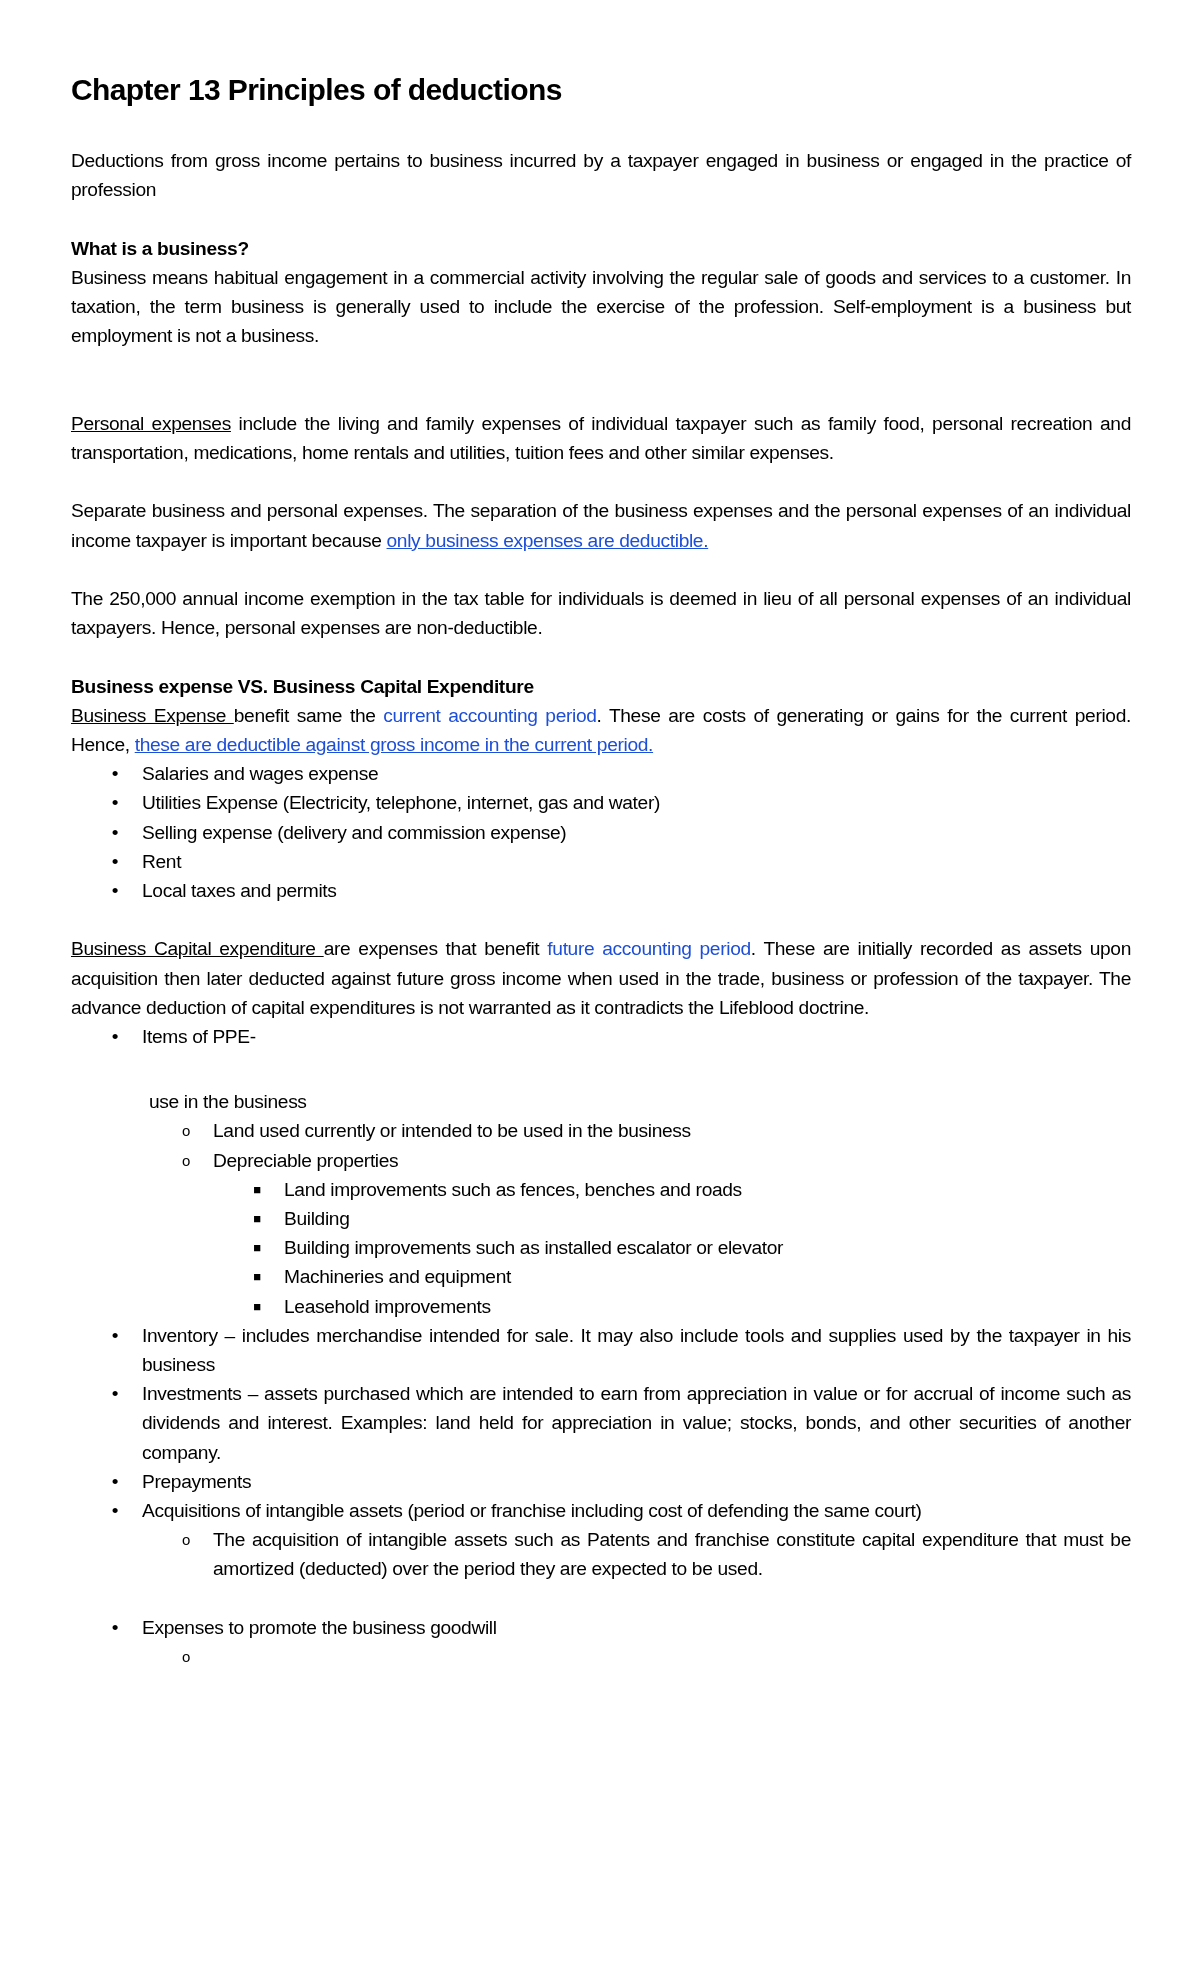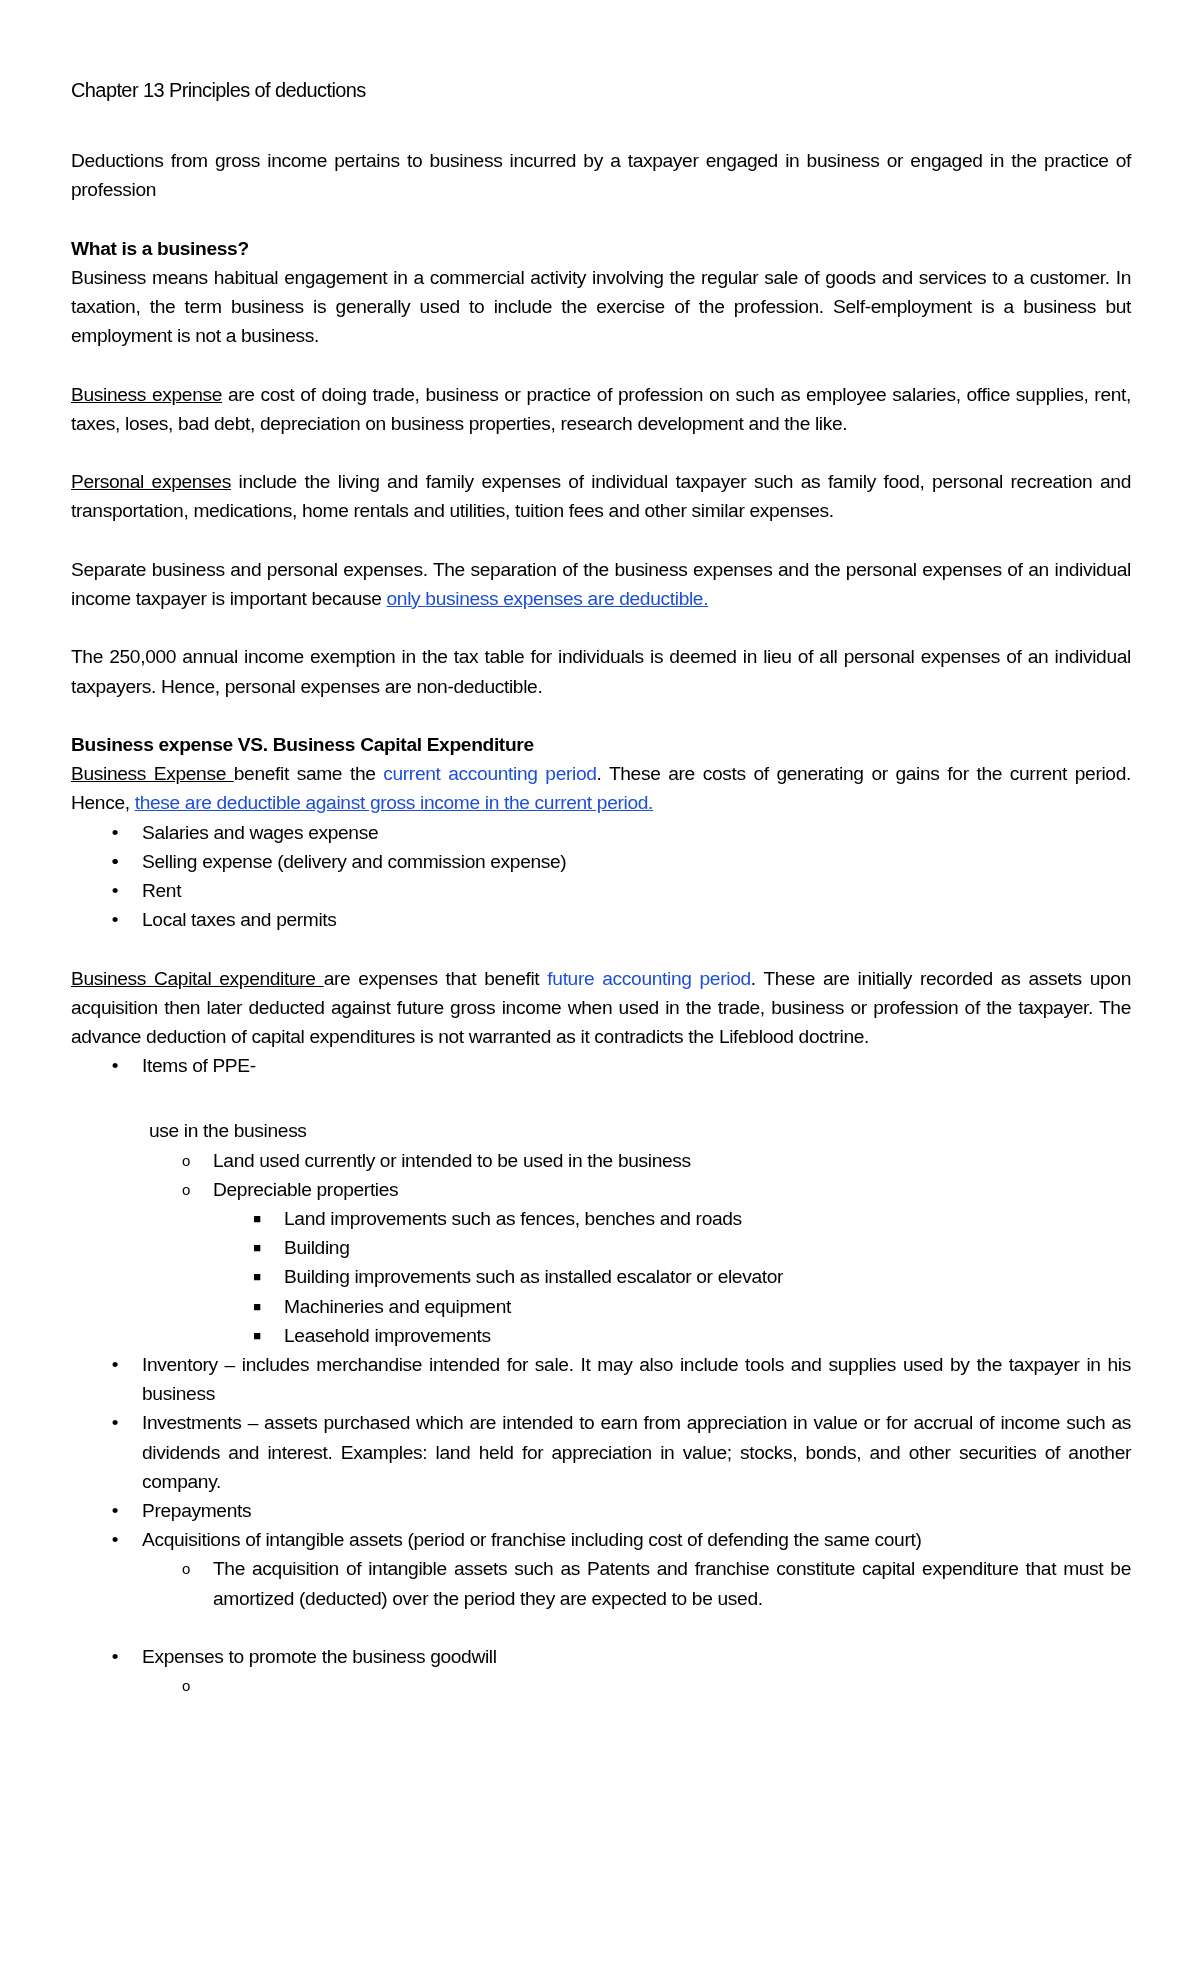--- a/index.html
+++ b/index.html
@@ -5,21 +5,21 @@
     html, body { margin: 0; padding: 0; background: #ffffff; }
     body { width: 1200px; height: 1976px; position: relative; overflow: hidden; }
     .page {
       position: absolute; left: 71px; top: 70px; width: 1060px;
       font-family: "Liberation Sans", sans-serif;
       font-size: 19.2px; line-height: 29.2px; color: #000;
       letter-spacing: -0.35px;
     }
     h1 {
       font-family: "Liberation Sans", sans-serif;
-      font-size: 20px; font-weight: normal; margin: 0 0 36px 0;
+      font-size: 30px; font-weight: bold; margin: 0 0 36px 0;
       line-height: 40px; letter-spacing: -0.6px;
     }
     p { margin: 0; text-align: justify; }
     .gap { height: 29.2px; }
     .bold { font-weight: bold; }
     .u { text-decoration: underline; }
     .red { color: #1d4ed8; }
     ul { margin: 0; padding: 0; list-style: none; }
     li { position: relative; text-align: justify; }
     .l1 { padding-left: 71px; }
@@ -39,38 +39,37 @@
 <div class="page">
   <h1>Chapter 13 Principles of deductions</h1>
 
   <p>Deductions from gross income pertains to business incurred by a taxpayer engaged in business or engaged in the practice of profession</p>
   <div class="gap"></div>
 
   <p class="bold">What is a business?</p>
   <p>Business means habitual engagement in a commercial activity involving the regular sale of goods and services to a customer. In taxation, the term business is generally used to include the exercise of the profession. Self-employment is a business but employment is not a business.</p>
   <div class="gap"></div>
 
-  <p><span class="u">Business expense</span><span> are cost of doing trade, business or practice of profession on such as employee salaries, office supplies, rent, taxes, loses, bad debt, depreciation on business properties, research development and the like.</span></p>
   <div class="gap"></div>
 
   <p><span class="u">Personal expenses</span><span> include the living and family expenses of individual taxpayer such as family food, personal recreation and transportation, medications, home rentals and utilities, tuition fees and other similar expenses.</span></p>
   <div class="gap"></div>
 
   <p><span>Separate business and personal expenses. The separation of the business expenses and the personal expenses of an individual income taxpayer is important because </span><span class="red u">only business expenses are deductible. </span></p>
   <div class="gap"></div>
 
   <p>The 250,000 annual income exemption in the tax table for individuals is deemed in lieu of all personal expenses of an individual taxpayers. Hence, personal expenses are non-deductible.</p>
   <div class="gap"></div>
 
   <p class="bold">Business expense VS. Business Capital Expenditure</p>
   <p><span class="u">Business Expense </span><span>benefit same the </span><span class="red">current accounting period</span><span>. These are costs of generating or gains for the current period. Hence, </span><span class="red u">these are deductible against gross income in the current period.  </span></p>
 
   <ul>
     <li class="l1"><span class="bul">•</span><span>Salaries and wages expense</span></li>
-    <li class="l1"><span class="bul">•</span></li>
+    <li class="l1"><span class="bul">•</span><span>Utilities Expense (Electricity, telephone, internet, gas and water)</span></li>
     <li class="l1"><span class="bul">•</span><span>Selling expense (delivery and commission expense)</span></li>
     <li class="l1"><span class="bul">•</span><span>Rent</span></li>
     <li class="l1"><span class="bul">•</span><span>Local taxes and permits</span></li>
   </ul>
   <div class="gap"></div>
 
   <p><span class="u">Business Capital expenditure </span><span>are expenses that benefit </span><span class="red">future accounting period</span><span>. These are initially recorded as assets upon acquisition then later deducted against future gross income when used in the trade, business or profession of the taxpayer. The advance deduction of capital expenditures is not warranted as it contradicts the Lifeblood doctrine.</span></p>
 
   <ul>
     <li class="l1"><span class="bul">•</span><span>Items of PPE-</span></li>

